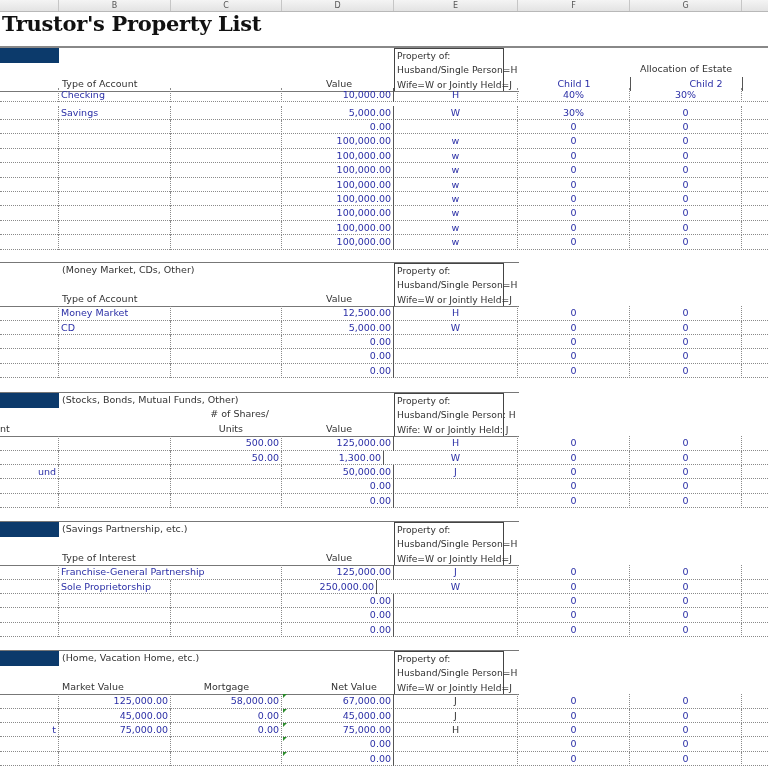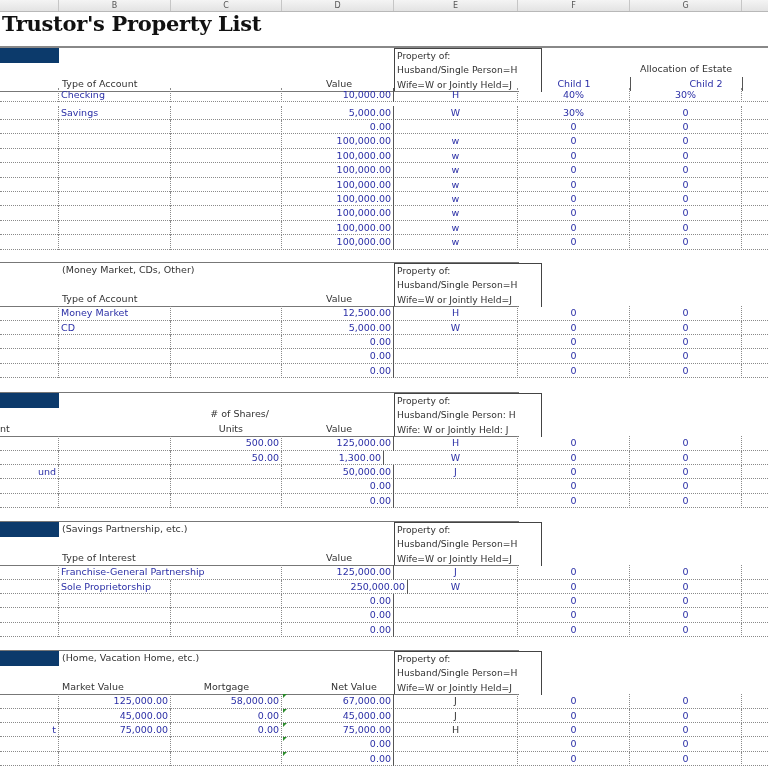--- a/index.html
+++ b/index.html
@@ -13,21 +13,21 @@
            font-size:21px; letter-spacing:-0.3px; color:#111; }
   .title-rule { position:absolute; left:0; width:768px; top:46px; border-top:2px solid #888; }
   .section { position:absolute; left:0; width:768px; }
   .sec-rule { position:absolute; left:0; width:519px; height:0; border-top:1.5px solid #777; }
   .bluebar { position:absolute; left:0; width:59px; height:15px; background:#0c3a6b; }
   .txt { position:absolute; white-space:nowrap; line-height:14px; height:14px; }
   .hdr { color:#333; }
   .blue { color:#2b2fa6; }
   .r { text-align:right; }
   .c { text-align:center; }
-  .propbox { position:absolute; left:394px; width:148px; border:1px solid #444; border-bottom:none; box-sizing:border-box; }
+  .propbox { position:absolute; left:394px; width:110px; border:1px solid #444; border-bottom:none; box-sizing:border-box; }
   .propbox div { line-height:14.4px; height:14.4px; padding-left:2px; color:#333; white-space:nowrap; font-size:9.2px; }
   .row { position:absolute; left:0; width:768px; height:14.4px; border-bottom:1px dotted #8a8a8a; box-sizing:border-box; }
   .cell { position:absolute; top:0; height:14.4px; line-height:13.4px; box-sizing:border-box;
           border-right:1px dotted #8a8a8a; padding:0 2px; white-space:nowrap; overflow:visible; }
   .hdrline { position:absolute; left:0; width:768px; border-top:1.5px solid #777; }
   .solidr { border-right:1px solid #555 !important; }
   .flag { position:absolute; left:283px; top:0; width:0; height:0;
           border-top:4px solid #2a8a2a; border-right:4px solid transparent; }
   .vsolid { position:absolute; width:0; border-left:1px solid #555; }
 </style>
@@ -236,20 +236,21 @@
         <div class="cell solidr r blue" style="left:282px;width:112px;">0.00</div>
         <div class="cell c blue" style="left:394px;width:124px;"></div>
         <div class="cell c blue" style="left:518px;width:112px;">0</div>
         <div class="cell c blue" style="left:630px;width:112px;">0</div>
         <div class="cell blue" style="left:742px;width:40px;"></div>
       </div>
     </div>
     <div class="section" style="top:392px;height:119.2px">
       <div class="sec-rule" style="top:0"></div>
       <div class="bluebar" style="top:1px"></div>
+      <div class="txt hdr" style="left:62px;top:1px">(Stocks, Bonds, Mutual Funds, Other)</div>
       <div class="propbox" style="top:1px;height:44.2px">
         <div>Property of:</div>
         <div>Husband/Single Person: H</div>
         <div>Wife: W or Jointly Held: J</div>
       </div>
       <div class="txt hdr" style="left:0;top:29.8px">nt</div>
       <div class="txt hdr" style="left:62px;top:29.8px"></div>
       <div class="txt hdr r" style="left:171px;width:98px;top:15.4px"># of Shares/</div>
       <div class="txt hdr r" style="left:171px;width:72px;top:29.8px">Units</div>
       <div class="txt hdr" style="left:282px;width:70px;text-align:right;left:282px;top:29.8px">Value</div>
@@ -325,21 +326,21 @@
         <div class="cell solidr r blue" style="left:282px;width:112px;">125,000.00</div>
         <div class="cell c blue" style="left:394px;width:124px;">J</div>
         <div class="cell c blue" style="left:518px;width:112px;">0</div>
         <div class="cell c blue" style="left:630px;width:112px;">0</div>
         <div class="cell blue" style="left:742px;width:40px;"></div>
       </div>
       <div class="row" style="top:58.6px">
         <div class="cell" style="left:0px;width:59px;"></div>
         <div class="cell blue" style="left:59px;width:112px;">Sole Proprietorship</div>
         <div class="cell blue" style="left:171px;width:111px;"></div>
-        <div class="cell solidr r blue" style="left:296px;width:112px;">250,000.00</div>
+        <div class="cell solidr r blue" style="left:265px;width:112px;">250,000.00</div>
         <div class="cell c blue" style="left:394px;width:124px;">W</div>
         <div class="cell c blue" style="left:518px;width:112px;">0</div>
         <div class="cell c blue" style="left:630px;width:112px;">0</div>
         <div class="cell blue" style="left:742px;width:40px;"></div>
       </div>
       <div class="row" style="top:73px">
         <div class="cell" style="left:0px;width:59px;"></div>
         <div class="cell blue" style="left:59px;width:112px;"></div>
         <div class="cell blue" style="left:171px;width:111px;"></div>
         <div class="cell solidr r blue" style="left:282px;width:112px;">0.00</div>

